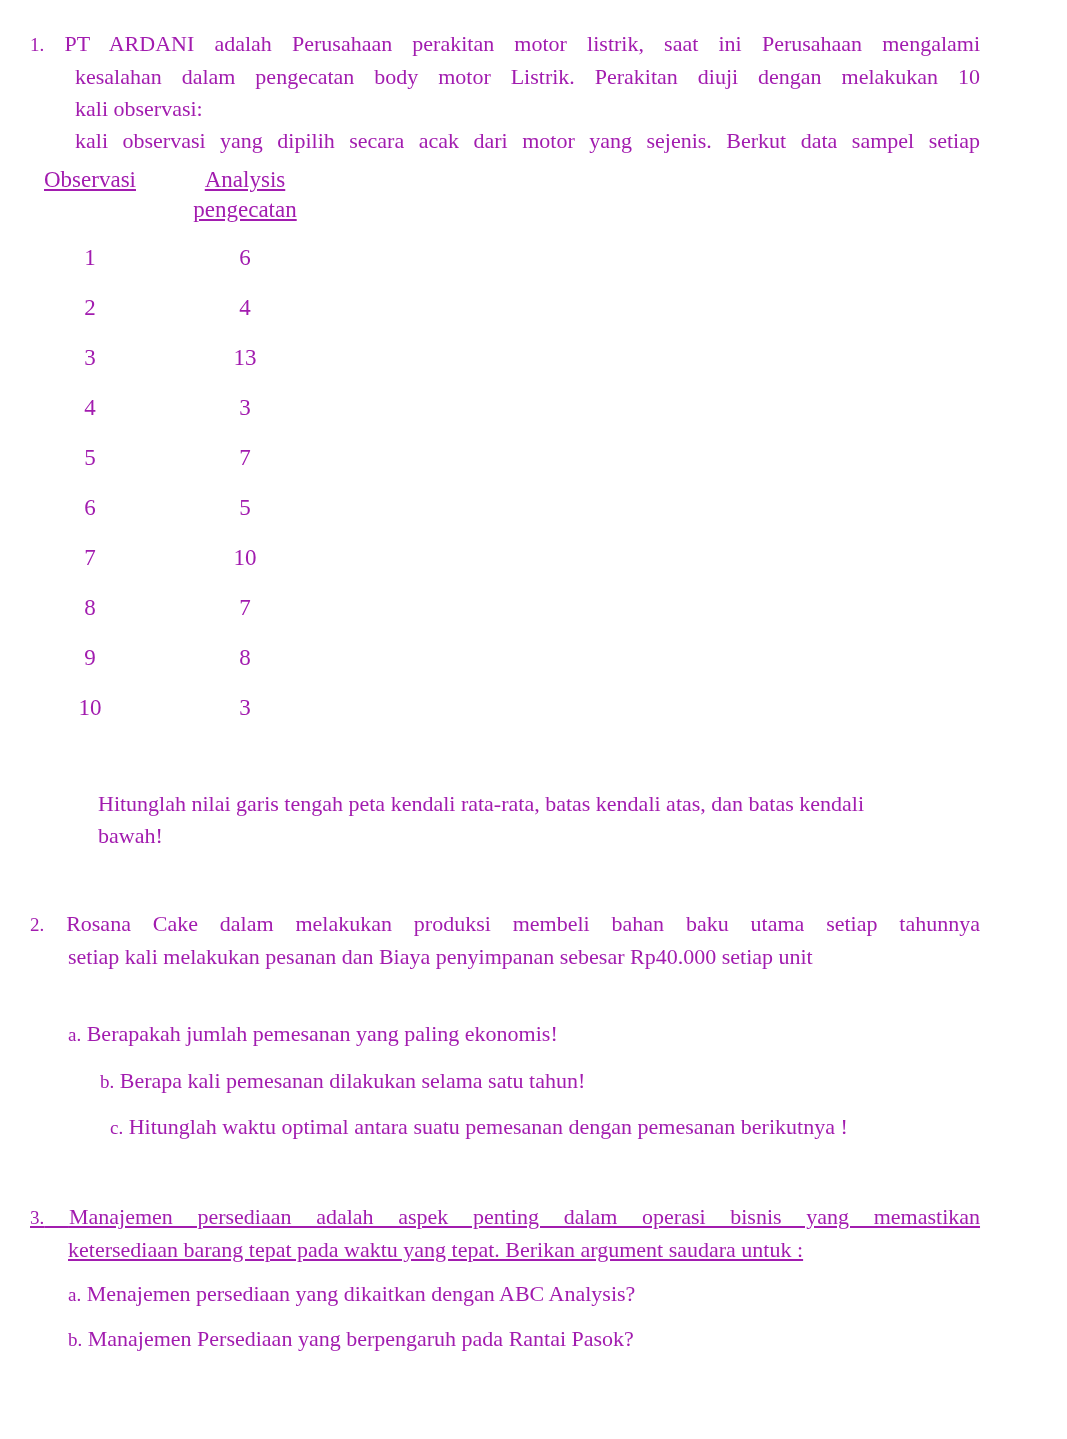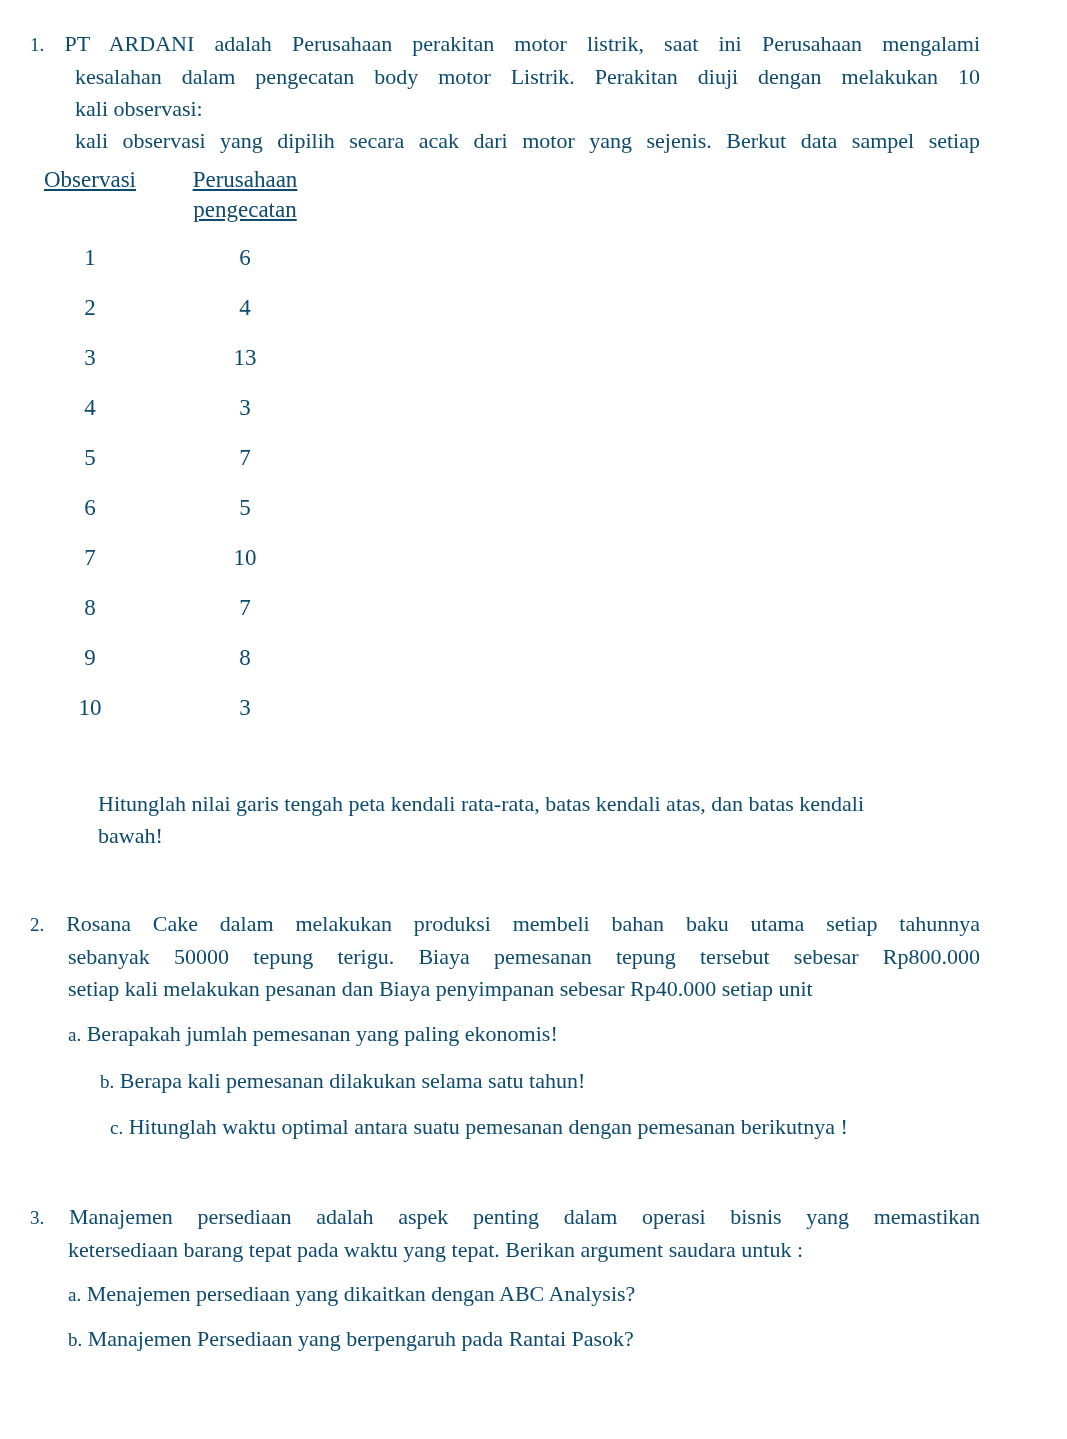--- a/index.html
+++ b/index.html
@@ -2,21 +2,21 @@
 <html><head>
 <meta charset="utf-8">
 <style>
   * { margin: 0; padding: 0; box-sizing: border-box; }
   html, body { background: #ffffff; }
   .page {
     position: relative;
     width: 1067px;
     height: 1439px;
     background: #ffffff;
-    color: #0c4a6e;
+    color: #a21caf;
     font-family: "Liberation Serif", "DejaVu Serif", serif;
     font-size: 22px;
     overflow: hidden;
   }
   .block {
     position: absolute;
     left: 30px;
     width: 950px;
     line-height: 32px;
   }
@@ -70,21 +70,21 @@
     <div class="line jl"><span class="marker">1.</span> <span>PT ARDANI adalah Perusahaan perakitan motor listrik, saat ini Perusahaan mengalami</span></div>
     <div class="line jl hang">kesalahan dalam pengecatan body motor Listrik. Perakitan  diuji dengan melakukan 10</div>
     <div class="line hang">kali observasi:</div>
     <div class="line jl hang">kali observasi yang dipilih secara acak dari motor yang sejenis. Berkut data sampel setiap</div>
   </div>
 
   <div class="obs-table">
     <div class="thead">
       <div class="th">Observasi</div>
       <div class="th">
-        <div>Perusahaan</div>
+        <div>Analysis</div>
         <div>pengecatan</div>
       </div>
     </div>
     <div class="tbody">
       <div class="tr">
           <div class="td">1</div>
           <div class="td">6</div>
         </div>
       <div class="tr">
           <div class="td">2</div>
@@ -125,29 +125,28 @@
     </div>
   </div>
 
   <div class="task" style="top:788px;">
     <div class="line">Hitunglah nilai garis tengah peta kendali rata-rata, batas kendali atas, dan batas kendali</div>
     <div class="line">bawah!</div>
   </div>
 
   <div class="block" style="top:908px;">
     <div class="line jl"><span class="marker">2.</span> <span>Rosana Cake dalam melakukan produksi membeli bahan baku utama setiap tahunnya</span></div>
-    <div class="line jl hang2">sebanyak 50000 tepung terigu.  Biaya pemesanan tepung tersebut sebesar Rp800.000</div>
     <div class="line hang2">setiap kali melakukan pesanan dan Biaya penyimpanan sebesar Rp40.000 setiap unit</div>
   </div>
 
   <div class="sub" style="top:1018px;"><span class="marker">a.</span> <span>Berapakah jumlah pemesanan yang paling ekonomis!</span></div>
   <div class="sub" style="top:1065px;margin-left:32px;"><span class="marker">b.</span> <span>Berapa kali pemesanan dilakukan selama satu tahun!</span></div>
   <div class="sub" style="top:1111px;margin-left:42px;"><span class="marker">c.</span> <span>Hitunglah waktu optimal antara suatu pemesanan dengan pemesanan berikutnya !</span></div>
 
-  <div class="block" style="top:1201px;">
+  <div class="block" style="top:1201px;text-decoration:underline;">
     <div class="line jl"><span class="marker">3.</span> <span>Manajemen persediaan adalah aspek penting dalam operasi bisnis yang memastikan</span></div>
     <div class="line hang2">ketersediaan barang tepat pada waktu yang tepat. Berikan argument saudara untuk :</div>
   </div>
 
   <div class="sub" style="top:1323px;"><span class="marker">b.</span> <span>Manajemen Persediaan yang berpengaruh pada Rantai Pasok?</span></div>
   <div class="sub" style="top:1278px;"><span class="marker">a.</span> <span>Menajemen persediaan yang dikaitkan dengan ABC Analysis?</span></div>
 
 </div>
 
 </body></html>

